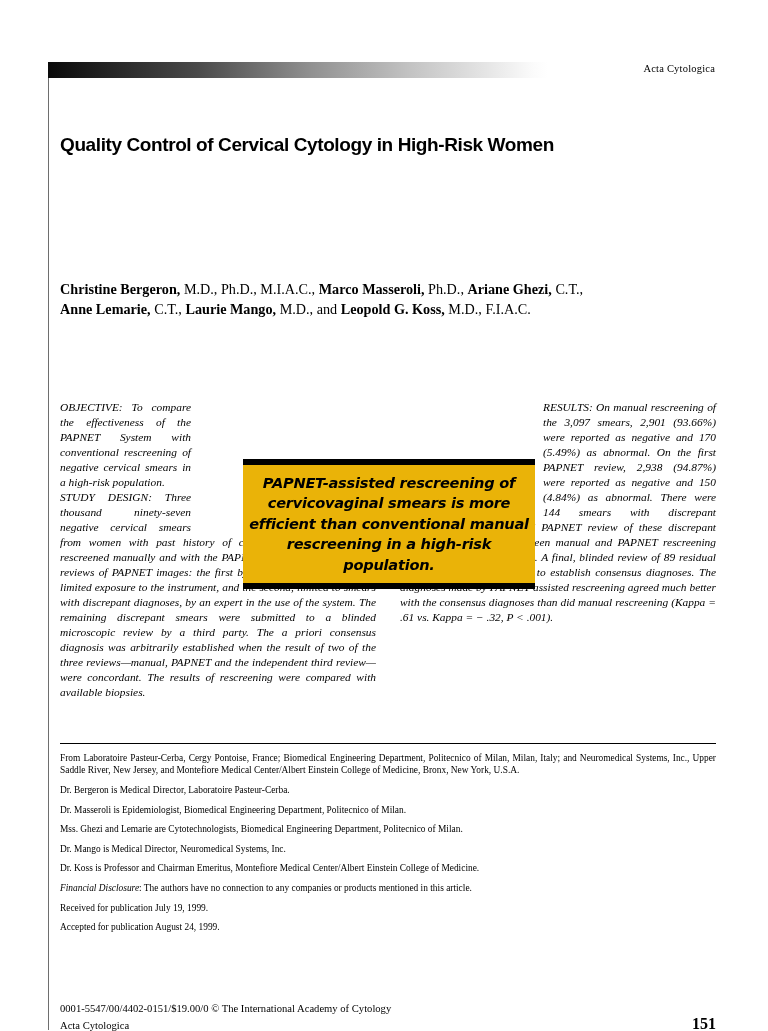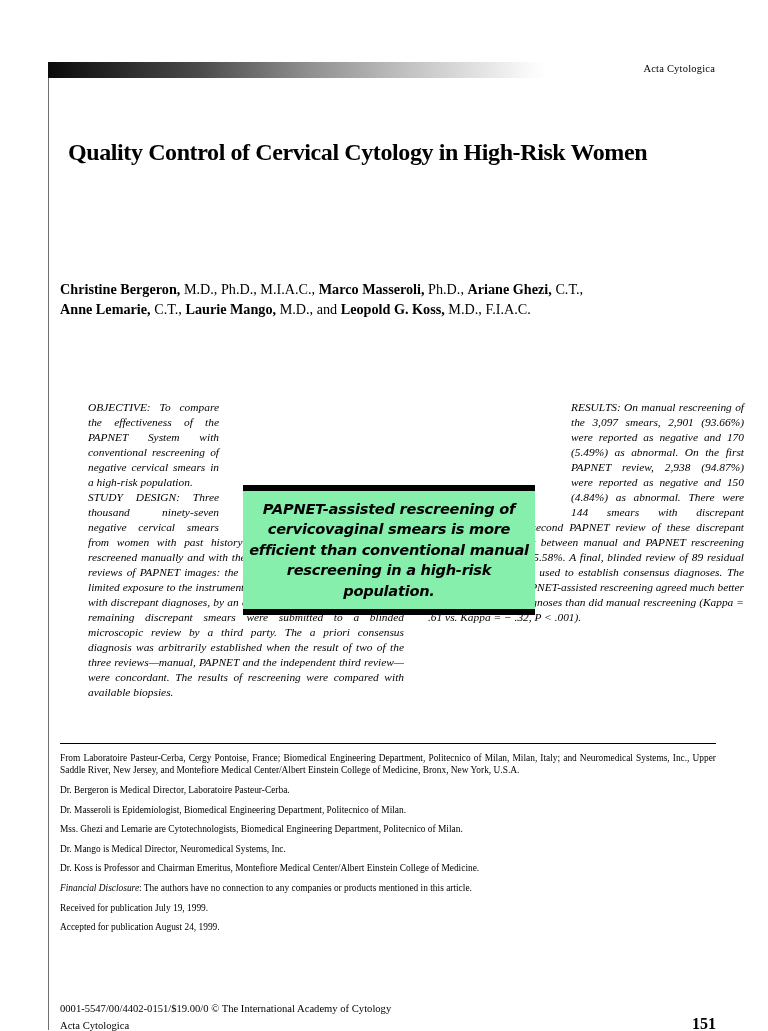--- a/index.html
+++ b/index.html
@@ -60,26 +60,26 @@
   }
 
   
   .title-block {
     position: absolute;
     left: 60px;
     top: 128px;
     width: 620px;
   }
   .title-main {
-    font-family: Liberation Serif, serif;
-    font-weight: bold;
-    font-size: 24px;
+    font-family: Liberation Sans, sans-serif;
+    font-weight: bold;
+    font-size: 19px;
     line-height: 33px;
     letter-spacing: -0.4px;
-    margin: 8px;
+    margin: 0;
   }
   .title-sub {
     font-family: "DejaVu Sans", "Liberation Sans", sans-serif;
     font-weight: bold;
     font-style: italic;
     font-size: 20px;
     line-height: 25px;
     letter-spacing: -0.3px;
     margin: 11px 0 0 0;
   }
@@ -103,35 +103,34 @@
     top: 400px;
     width: 656px;
     height: 322px;
     font-style: italic;
     font-size: 11.4px;
     line-height: 15.0px;
     text-align: justify;
     column-count: 2;
     column-gap: 24px;
     column-fill: auto;
-    margin-left: 28px;
   }
   .abstract p {
     margin: 0;
     text-align: justify;
     text-justify: inter-word;
   }
 
   
   .pullquote {
     position: absolute;
     left: 243px;
-    top: 485px;
+    top: 459px;
     width: 292px;
-    background: #86efac;
+    background: #eab308;
     box-sizing: border-box;
     padding: 0;
   }
   .pq-rule {
     height: 5.5px;
     background: #000000;
     width: 100%;
   }
   .pq-text {
     font-family: "DejaVu Sans", "Liberation Sans", sans-serif;

